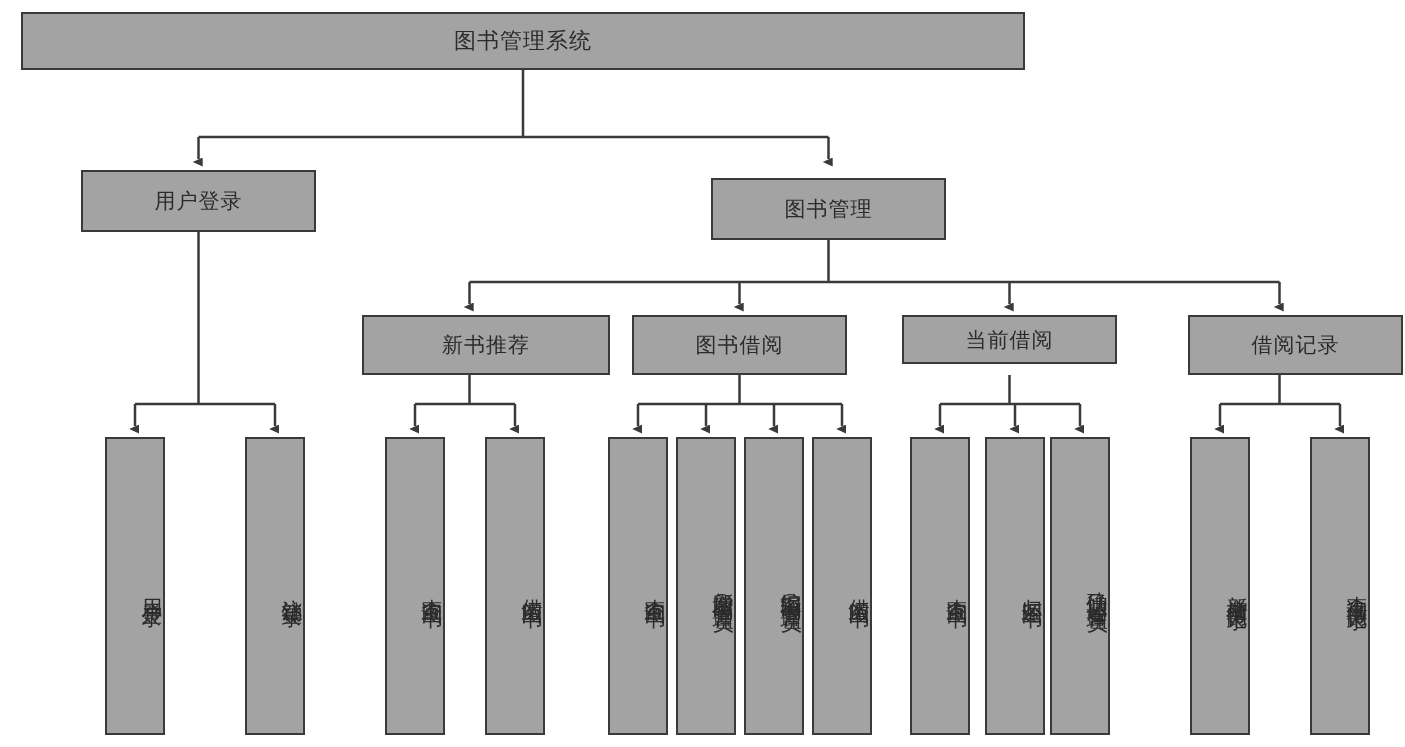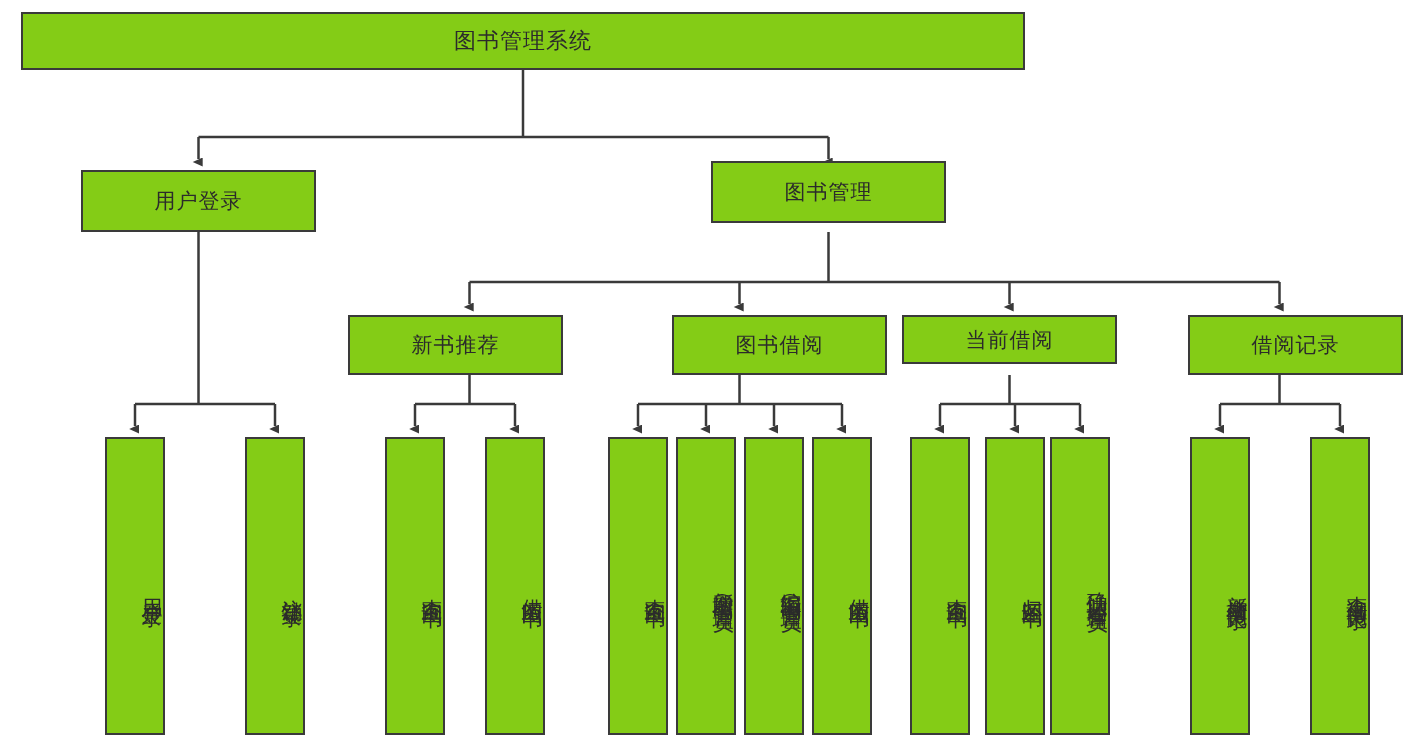--- a/index.html
+++ b/index.html
@@ -22,21 +22,21 @@
   svg.edges {
     position: absolute;
     left: 0;
     top: 0;
     width: 1405px;
     height: 747px;
   }
   .node {
     position: absolute;
     box-sizing: border-box;
-    background: #84cc16;
+    background: #a3a3a3;
     border: 2.5px solid #3a3a3a;
     display: flex;
     align-items: center;
     justify-content: center;
     color: #2b2b2b;
     z-index: 2;
   }
   .node-h {
     font-size: 21px;
     letter-spacing: 1px;
@@ -109,27 +109,27 @@
         <path d="M1340,404 L1340,426" marker-end="url(#arrow)"></path>
       </g>
   </svg>
   <div id="node-layer">
       <div class="node node-root node-h" style="left: 21px; top: 12px; width: 1004px; height: 58px;">
         <span class="htext">图书管理系统</span>
       </div>
       <div class="node node-l2 node-h" style="left: 81px; top: 170px; width: 235px; height: 62px;">
         <span class="htext">用户登录</span>
       </div>
-      <div class="node node-l2 node-h" style="left: 711px; top: 161px; width: 235px; height: 62px;">
+      <div class="node node-l2 node-h" style="left: 711px; top: 178px; width: 235px; height: 62px;">
         <span class="htext">图书管理</span>
       </div>
-      <div class="node node-l3 node-h" style="left: 348px; top: 315px; width: 215px; height: 60px;">
+      <div class="node node-l3 node-h" style="left: 362px; top: 315px; width: 248px; height: 60px;">
         <span class="htext">新书推荐</span>
       </div>
-      <div class="node node-l3 node-h" style="left: 632px; top: 315px; width: 215px; height: 60px; margin-left: 40px;">
+      <div class="node node-l3 node-h" style="left: 632px; top: 315px; width: 215px; height: 60px;">
         <span class="htext">图书借阅</span>
       </div>
       <div class="node node-l3 node-h" style="left: 902px; top: 315px; width: 215px; height: 49px;">
         <span class="htext">当前借阅</span>
       </div>
       <div class="node node-l3 node-h" style="left: 1188px; top: 315px; width: 215px; height: 60px;">
         <span class="htext">借阅记录</span>
       </div>
       <div class="node node-leaf node-v" style="left: 105px; top: 437px; width: 60px; height: 298px;">
         <span class="vtext">用户登录</span>

